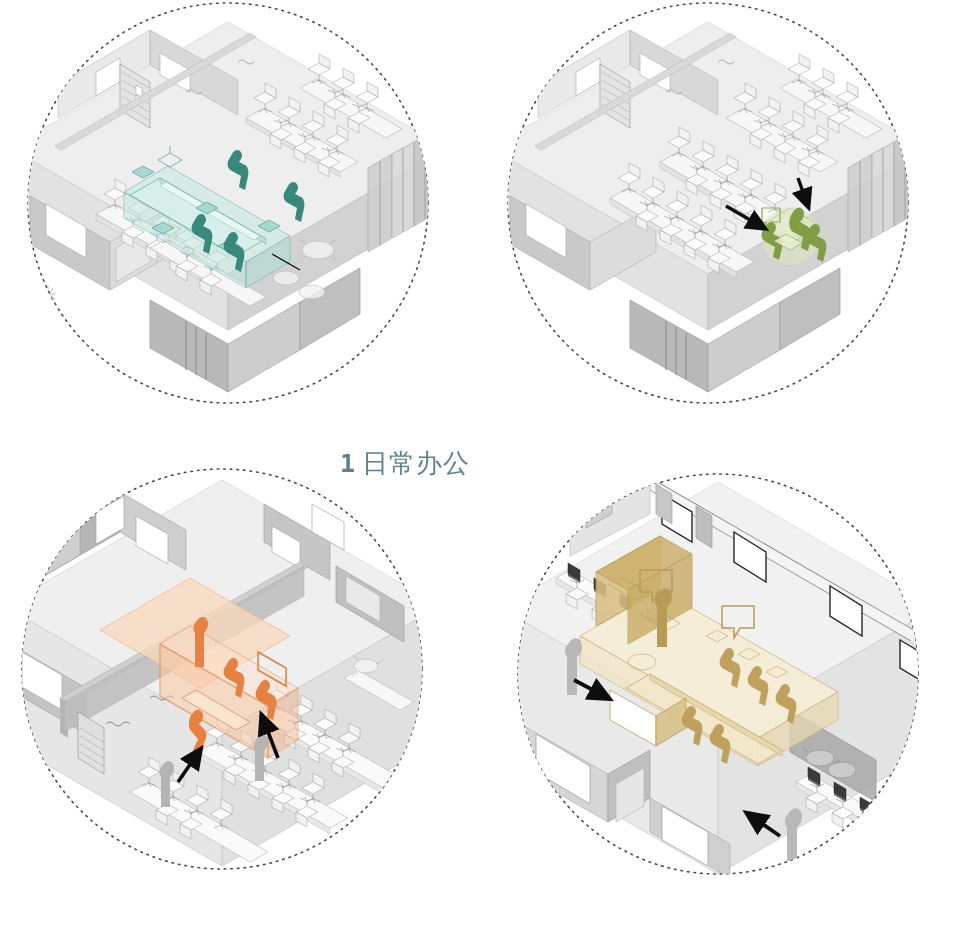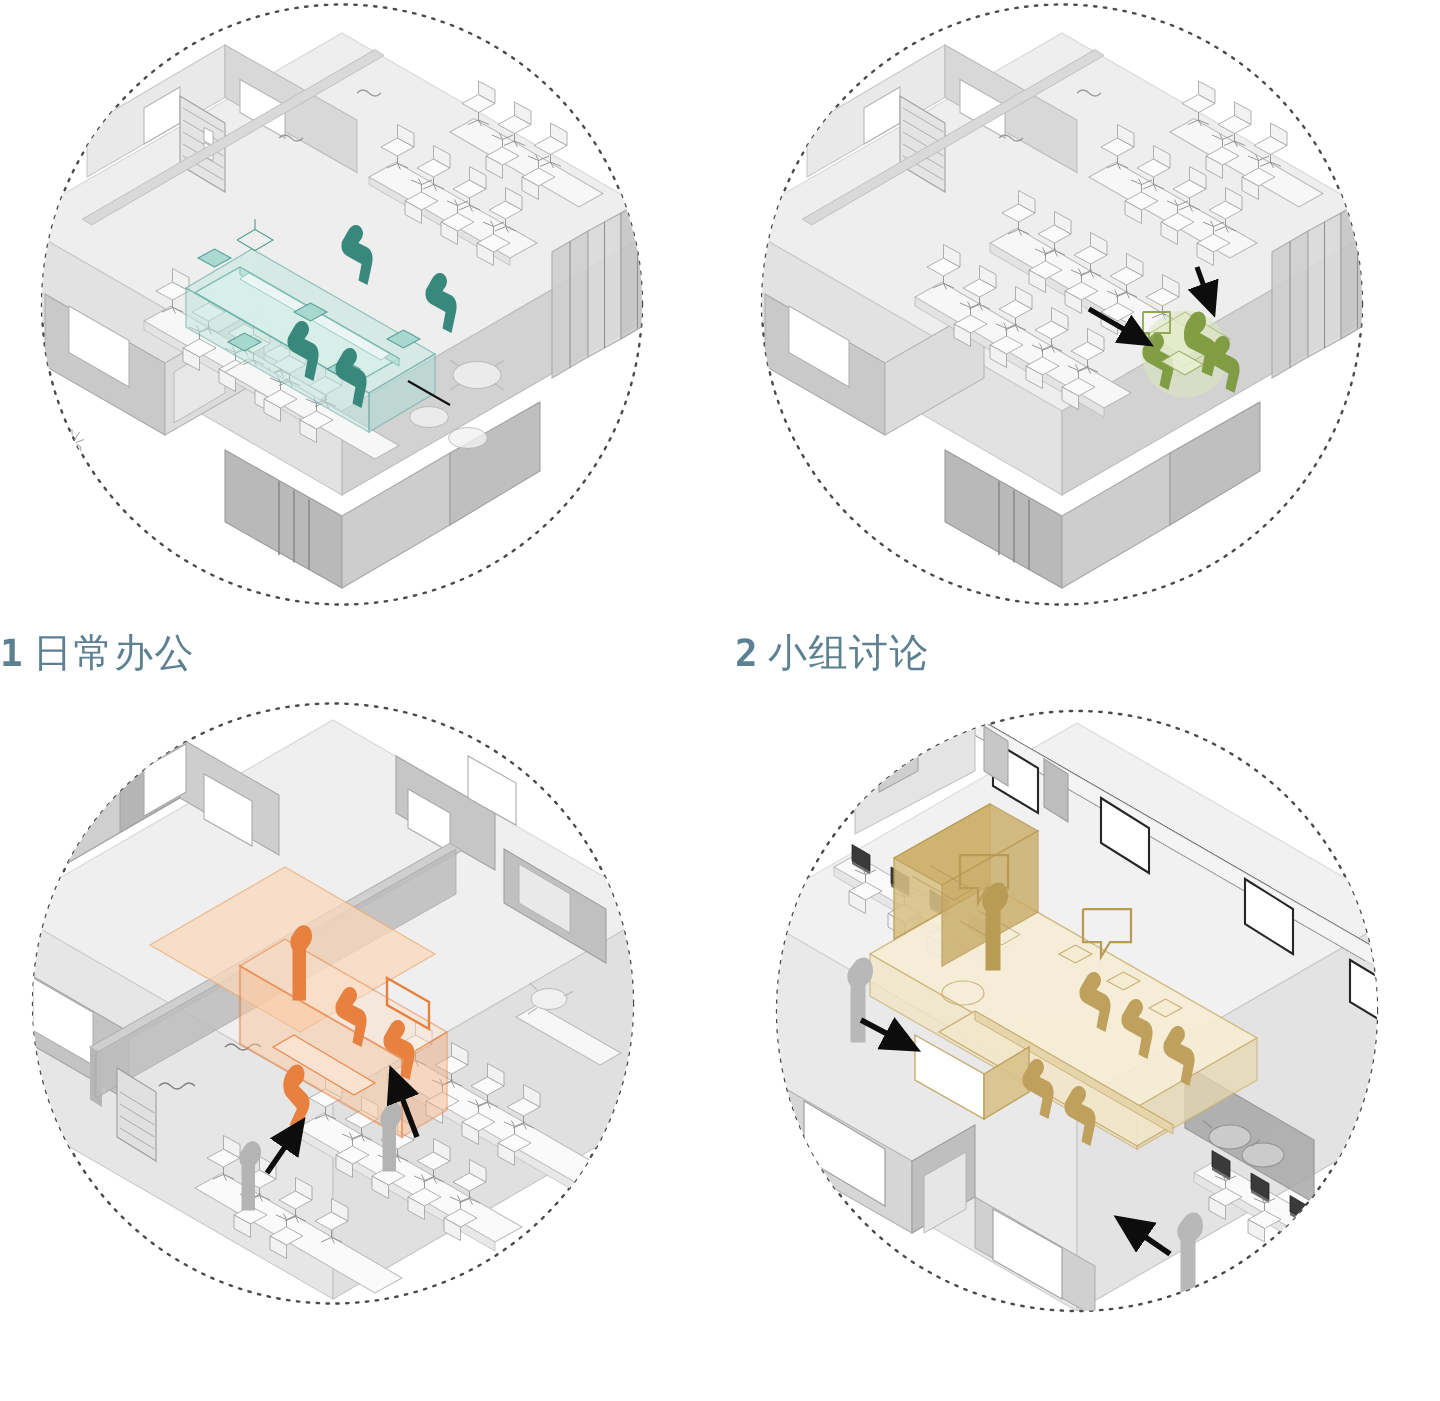--- a/index.html
+++ b/index.html
@@ -18,25 +18,26 @@
   .panel.p2{left:490px;top:0px;   width:470px;height:470px;}
   .panel.p3{left:0px;  top:466px; width:470px;height:468px;}
   .panel.p4{left:490px;top:466px; width:470px;height:468px;}
 
   .circle-wrap{position:absolute;left:0;top:0;width:470px;height:412px;}
   .circle-wrap svg{position:absolute;left:0;top:0;}
 
   
   .caption{
     position:absolute;left:0;width:470px;
-    text-align:left;
+    text-align:right;
     color:#5d8093;
     font-size:26px;
     letter-spacing:1px;
     white-space:nowrap;
+    margin-top:28px;
   }
   .panel.p1 .caption,.panel.p2 .caption{top:418px;}
   .panel.p3 .caption,.panel.p4 .caption{top:420px;}
   .caption .num{
     font-family:"DejaVu Sans Mono","Liberation Mono",monospace;
     font-weight:bold;
     font-size:25px;
     margin-right:7px;
     letter-spacing:0;
   }
@@ -348,23 +349,20 @@
             <line x1="236" y1="206" x2="274" y2="228"></line>
             <line x1="308" y1="178" x2="318" y2="206"></line>
           </g>
           <g stroke="#7a7a7a" stroke-width="0.8" fill="none" opacity="0.7">
             <path d="M176,92 q4,-4 8,0 q4,4 8,0"></path>
             <path d="M228,62 q4,-4 8,0 q4,4 8,0"></path>
           </g>
         </g>
       </svg>
     </div>
-    <div class="caption">
-      <span class="num">2</span><span class="txt">小组讨论</span>
-    </div>
   </div>
 
   <div class="panel p3">
     <div class="circle-wrap">
       <svg width="470" height="412" viewBox="0 0 470 412">
         <defs>
           <clipPath id="clip3">
               <circle cx="222" cy="203" r="200"></circle>
             </clipPath>
           <marker id="ah3" markerWidth="7" markerHeight="7" refX="5.2" refY="3.2" orient="auto">

